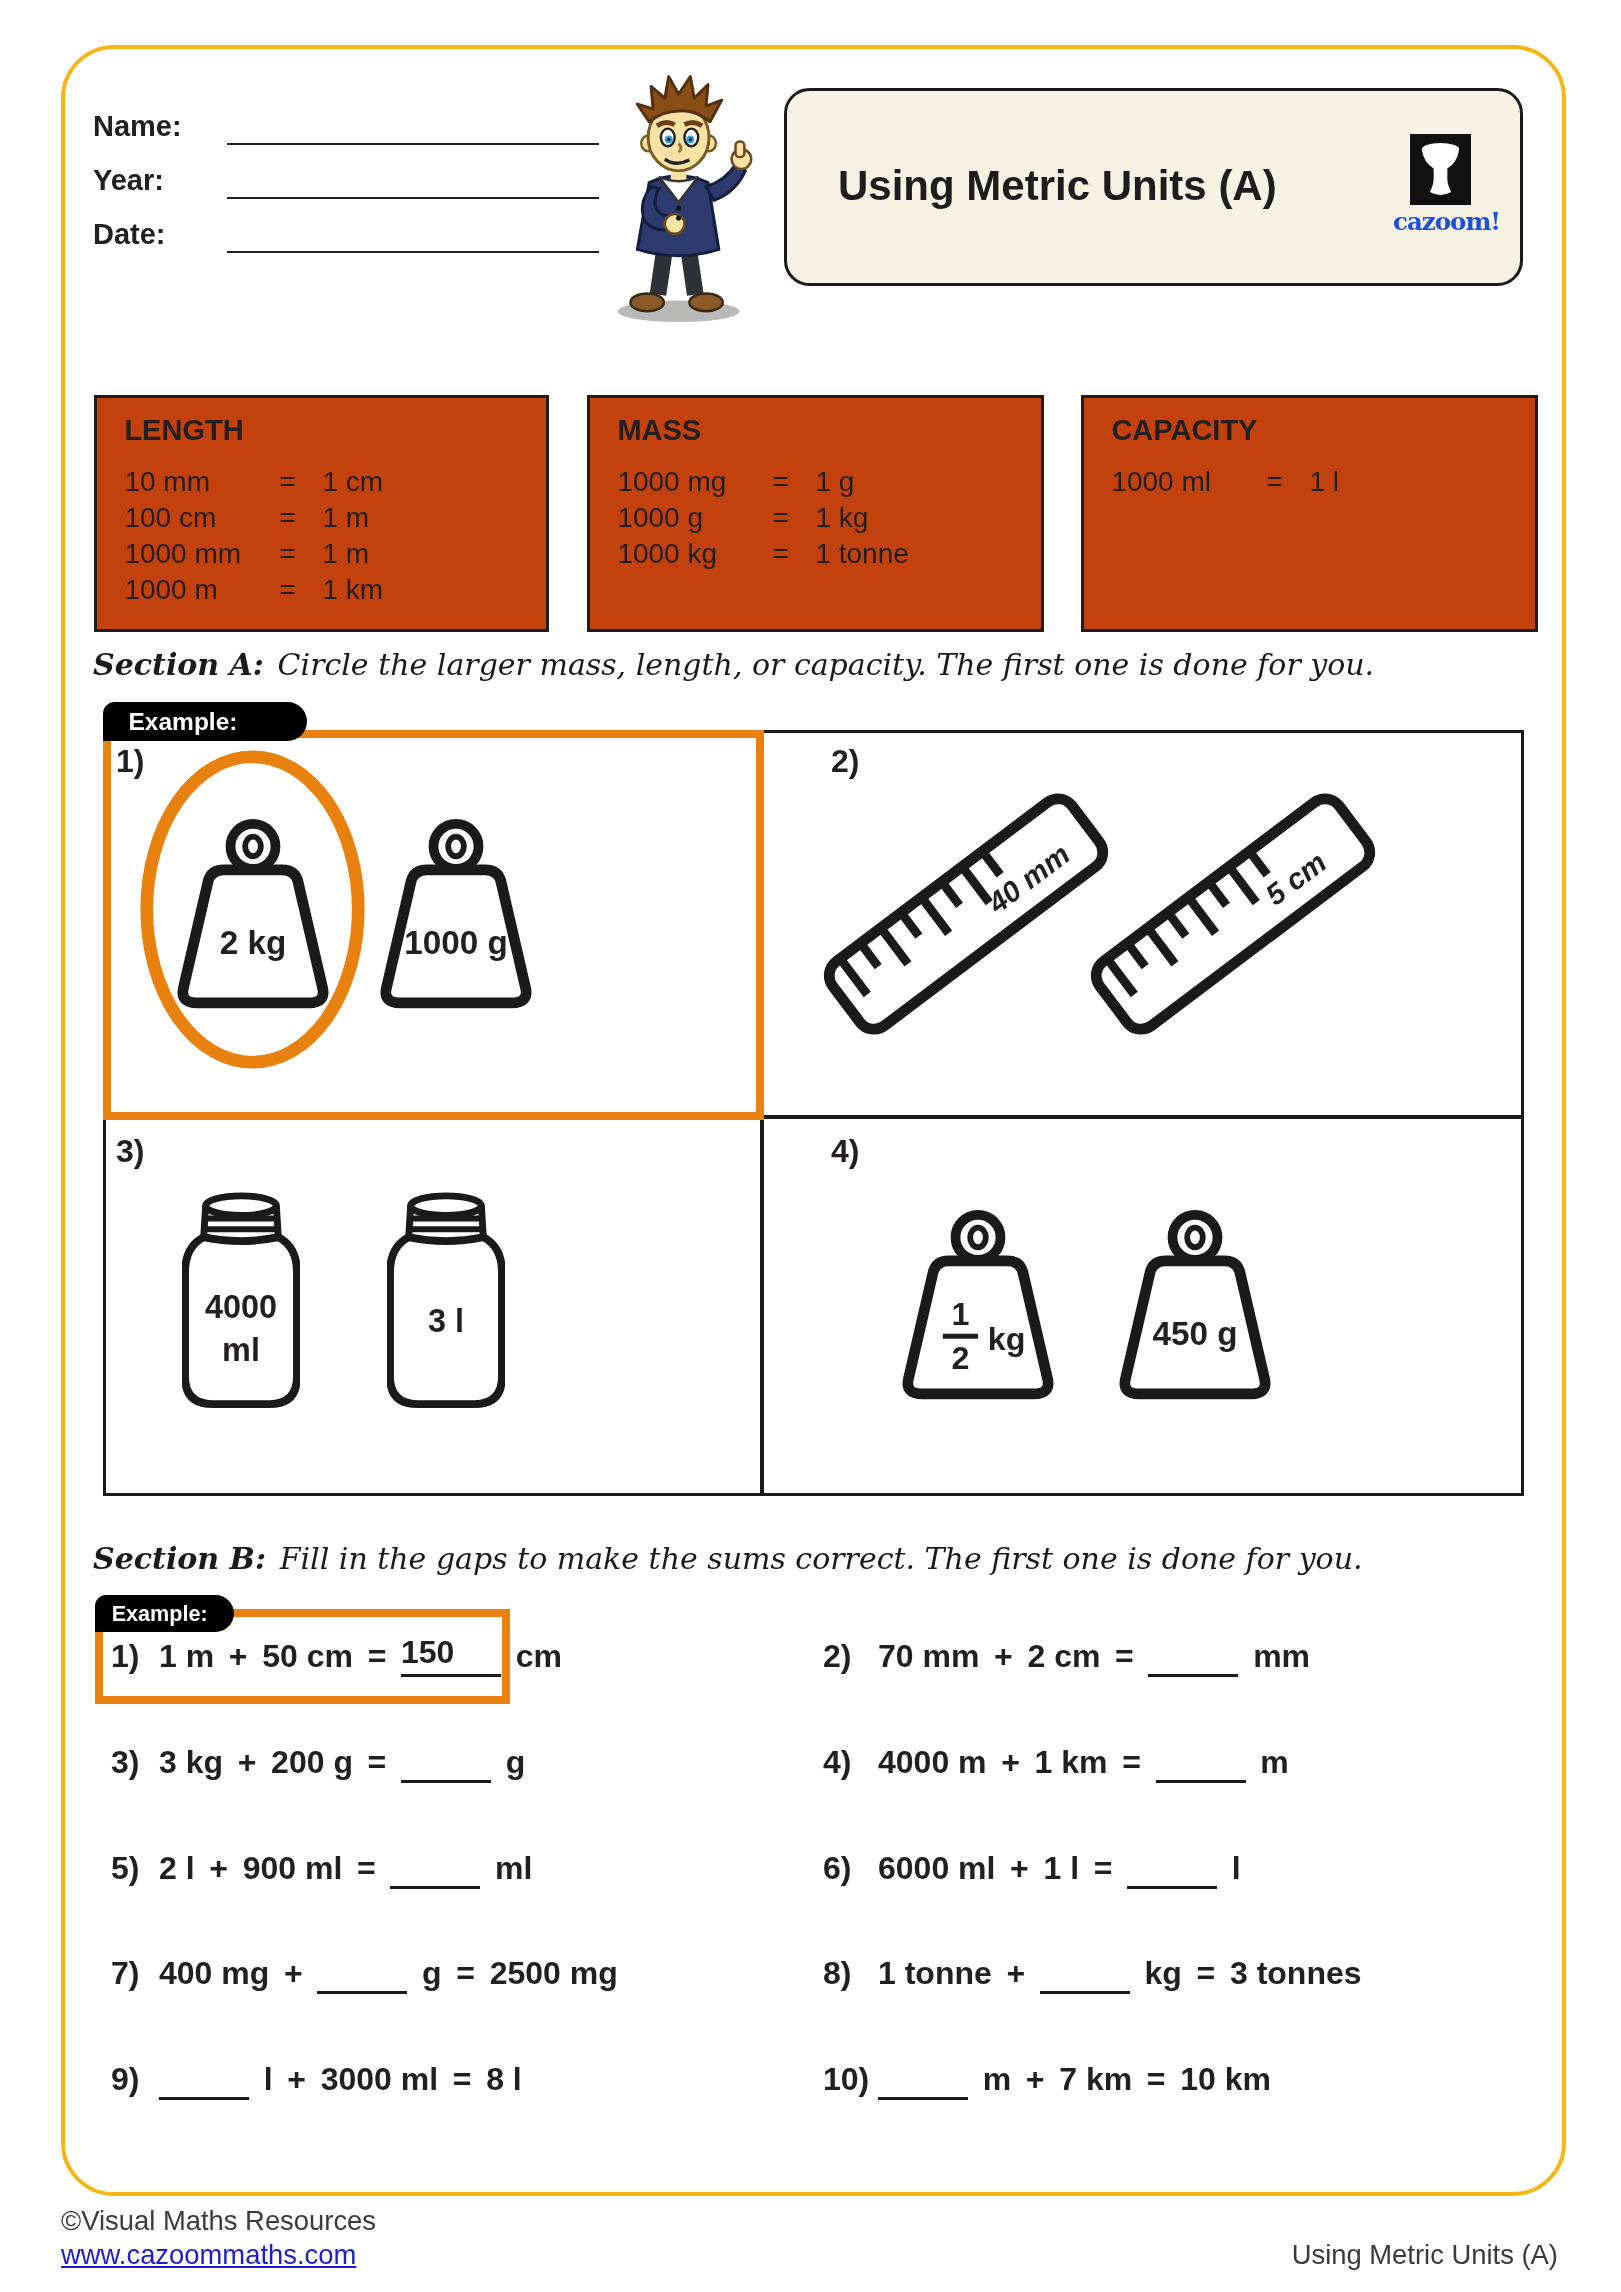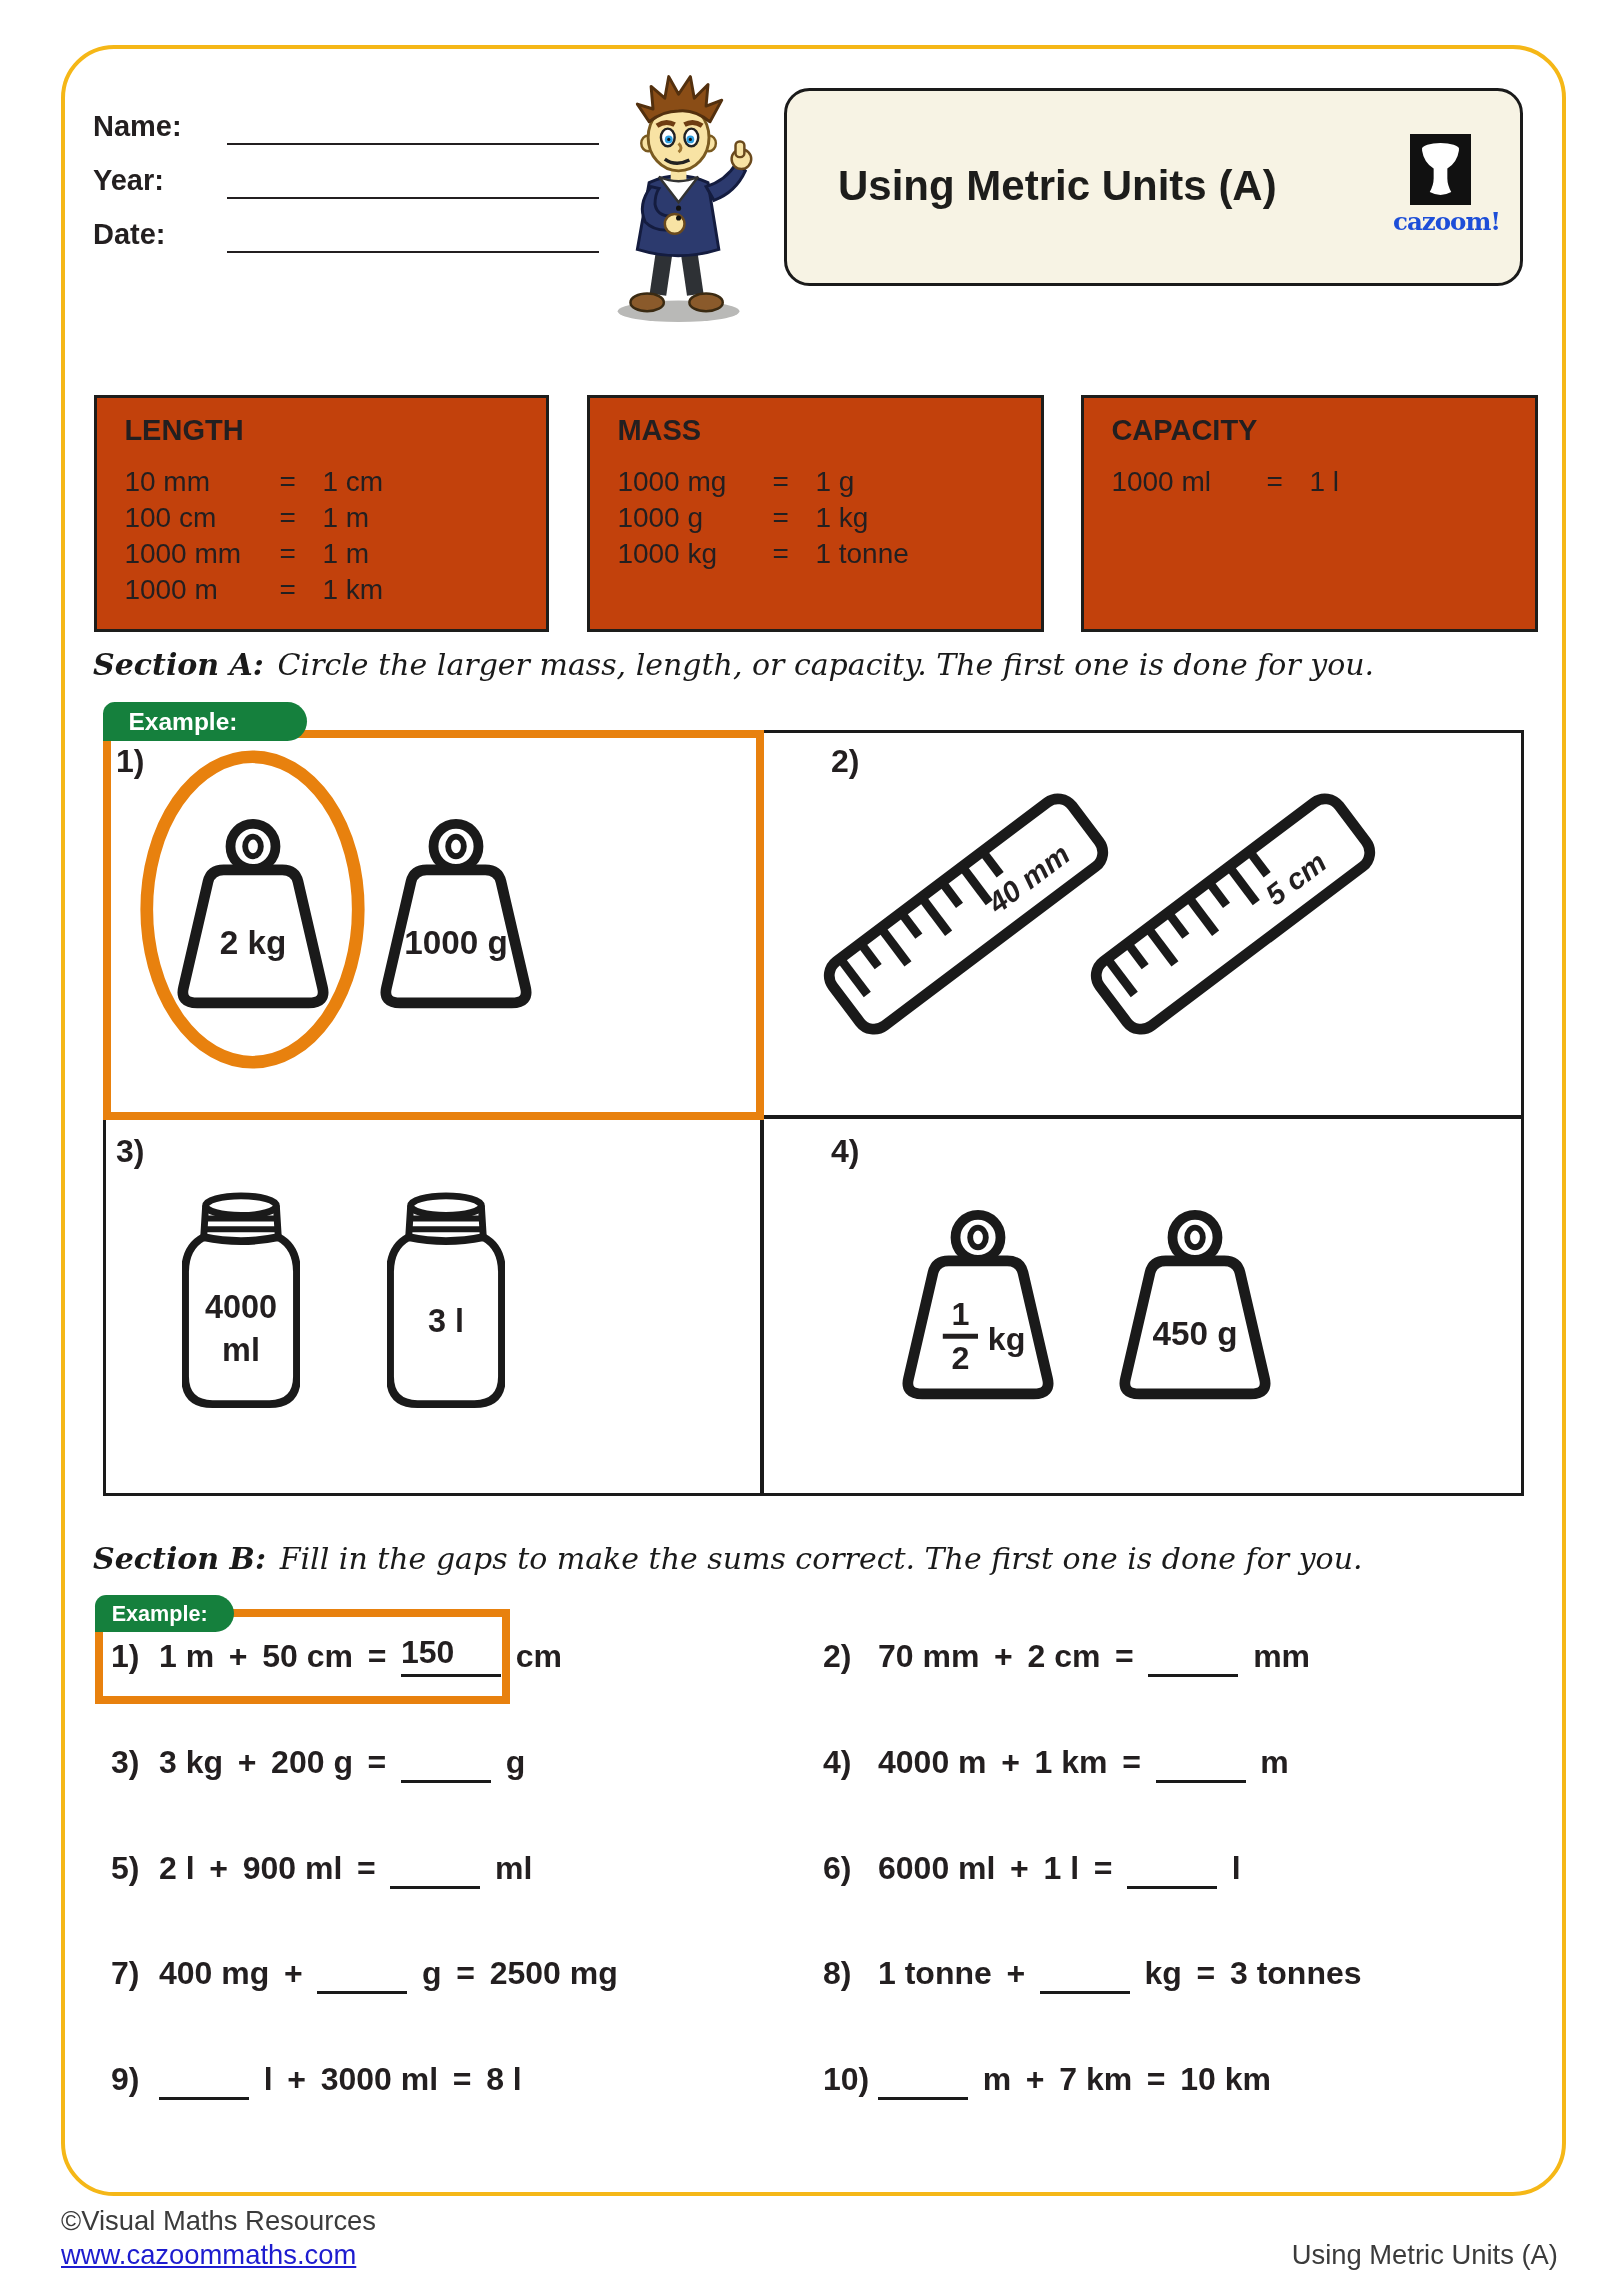--- a/index.html
+++ b/index.html
@@ -26,21 +26,21 @@
   
   .sec-head{position:absolute;font-family:"DejaVu Serif",serif;font-style:italic;font-size:30px;
             color:#1a1a1a;white-space:nowrap;}
   .sec-label{font-weight:700;margin-right:13.7px;}
   
   .tableA{position:absolute;left:103px;top:730px;width:1421px;height:766px;border:3.9px solid #1a1a1a;box-sizing:border-box;}
   .divV{position:absolute;left:760px;top:730px;width:3.9px;height:766px;background:#1a1a1a;}
   .divH{position:absolute;left:103px;top:1115px;width:1421px;height:3.9px;background:#1a1a1a;}
   .qnumA{position:absolute;font-size:32px;font-weight:700;color:#231f20;}
   .exbox{position:absolute;border:8.8px solid #e8810e;box-sizing:border-box;z-index:5;}
-  .extab{position:absolute;background:#15803d;color:#fff;font-weight:700;z-index:6;
+  .extab{position:absolute;background:#000000;color:#fff;font-weight:700;z-index:6;
          border-radius:11.8px 19.6px 19.6px 0;display:flex;align-items:center;}
   .fig{position:absolute;z-index:3;}
   .circ{position:absolute;z-index:4;pointer-events:none;}
   svg text{font-family:"Liberation Sans",sans-serif;}
   
   .qrow{position:absolute;display:flex;align-items:flex-end;font-size:32px;font-weight:700;color:#231f20;z-index:7;}
   .qnumB{display:inline-block;}
   .parts{display:flex;align-items:flex-end;gap:14.7px;}
   .pt{line-height:41px;white-space:nowrap;}
   .blank{display:inline-block;width:90px;height:41px;border-bottom:3.9px solid #1a1a1a;

